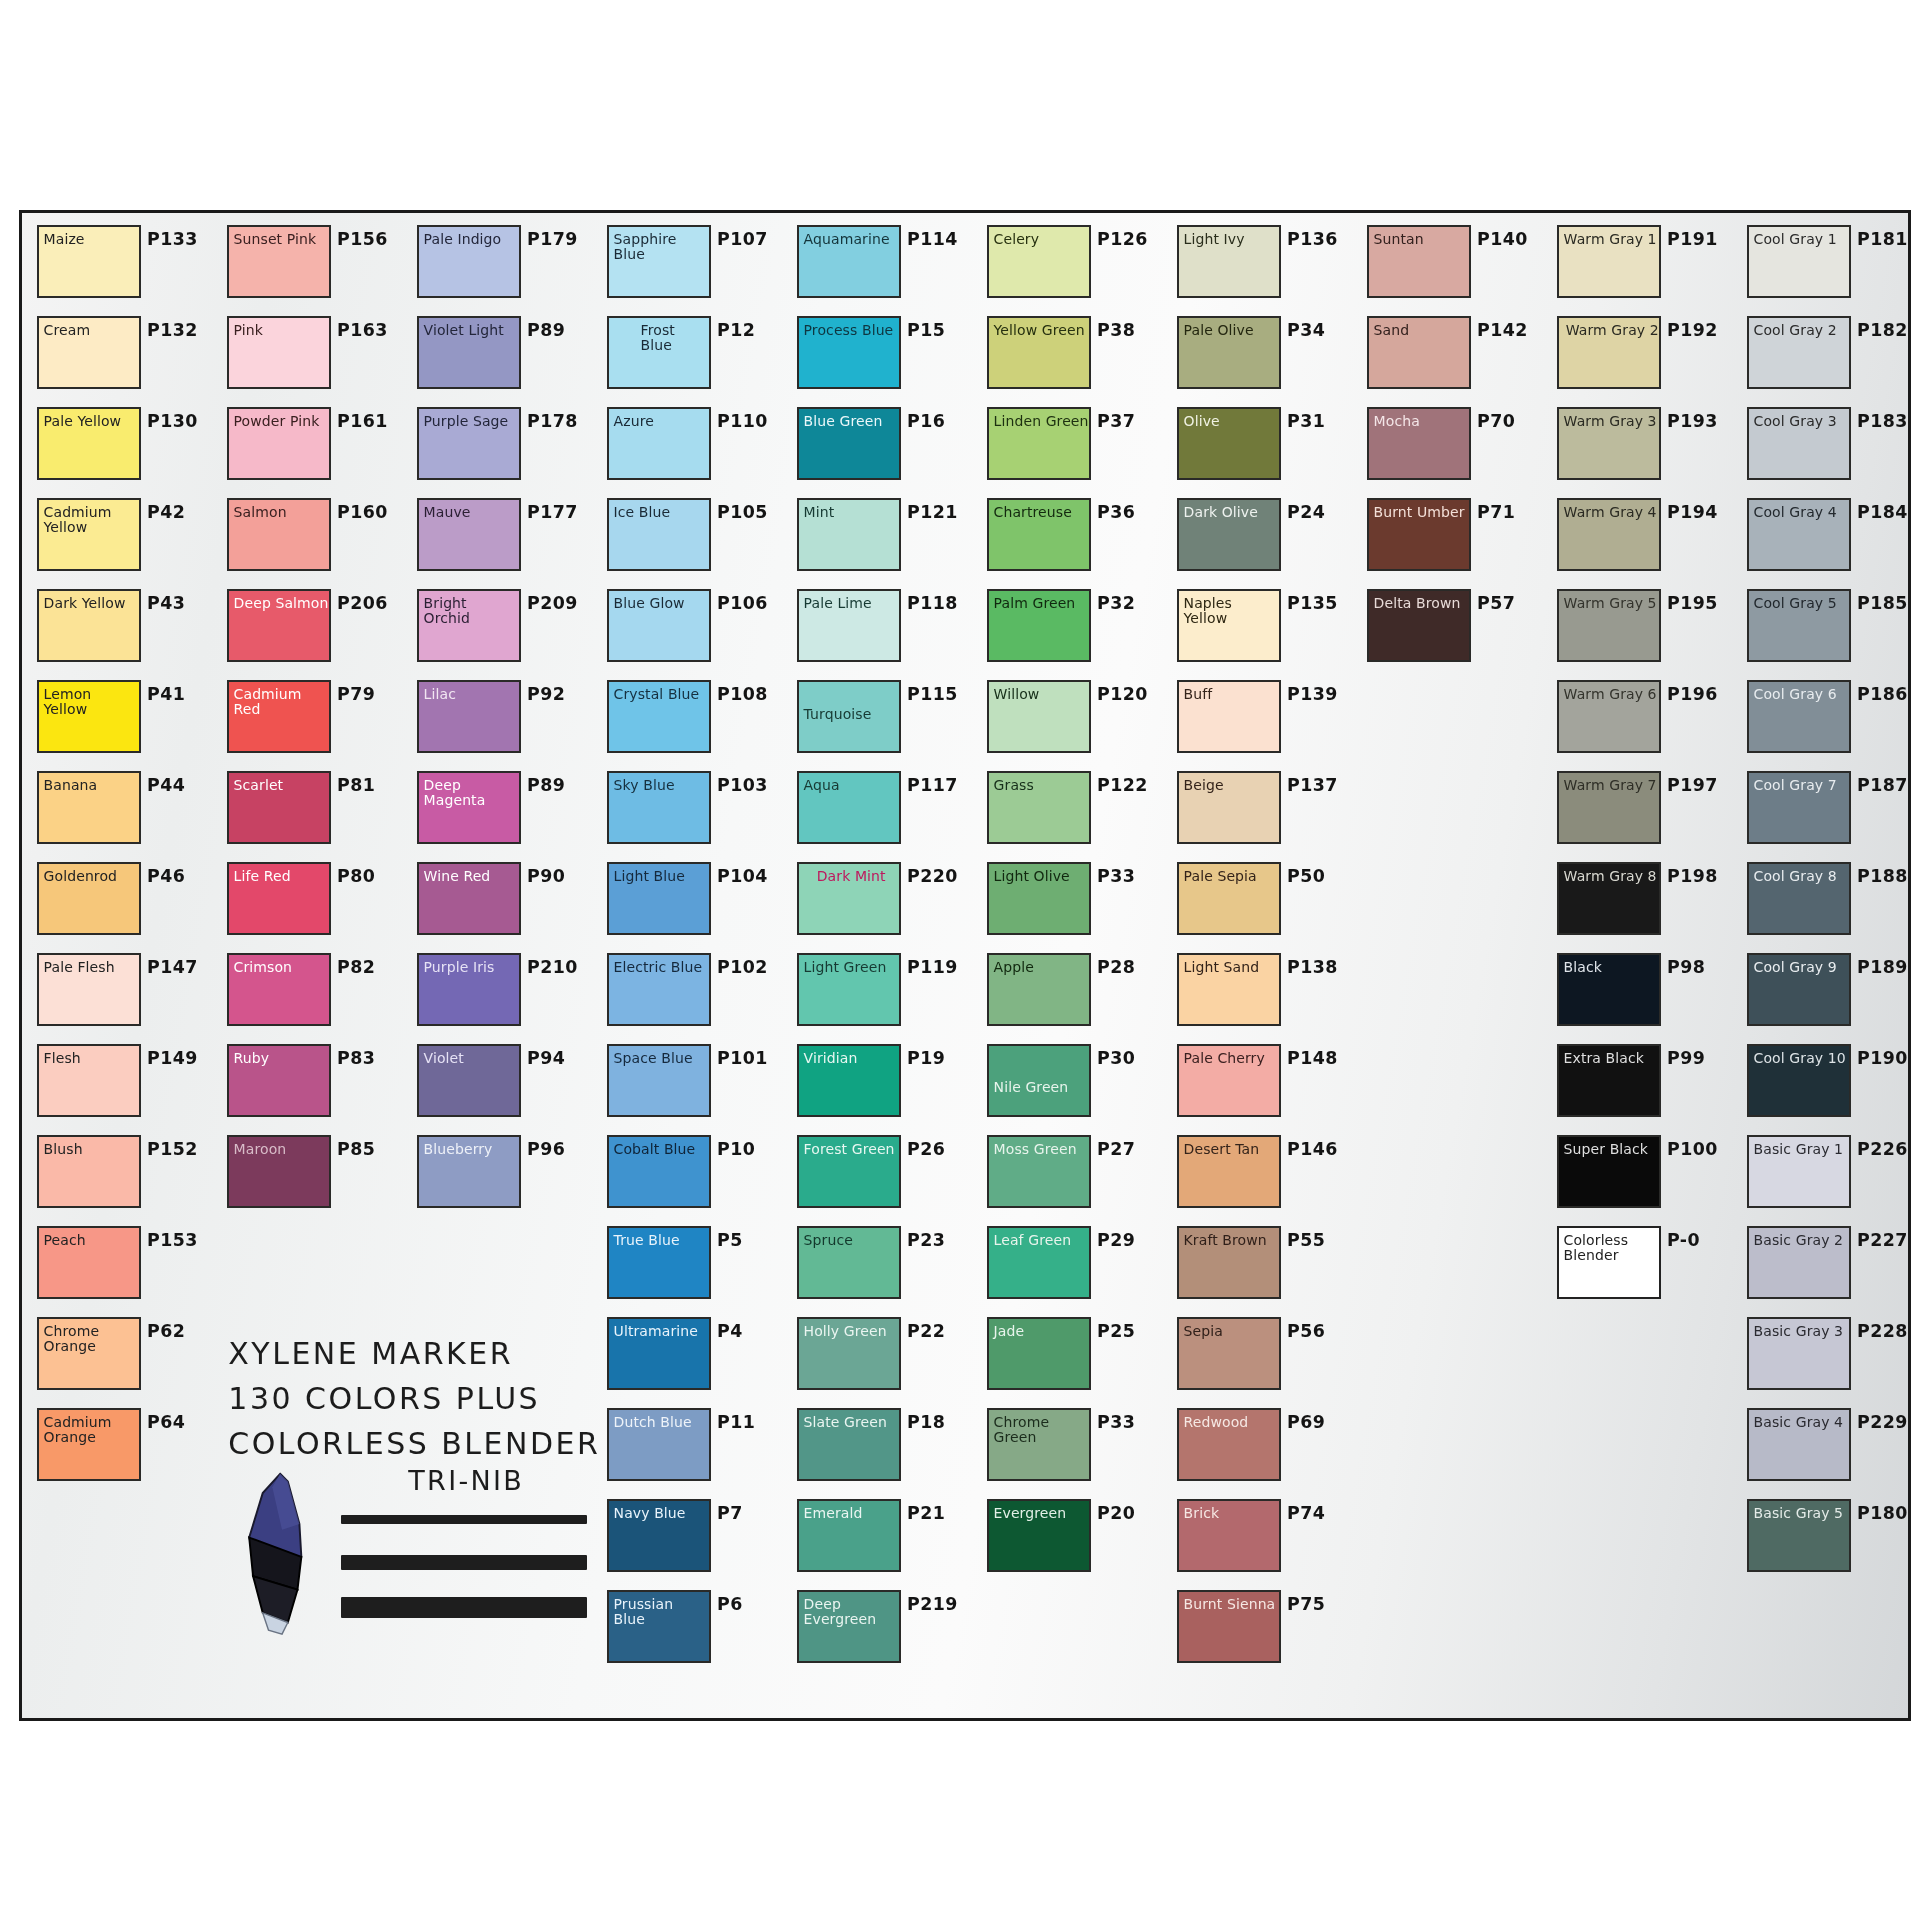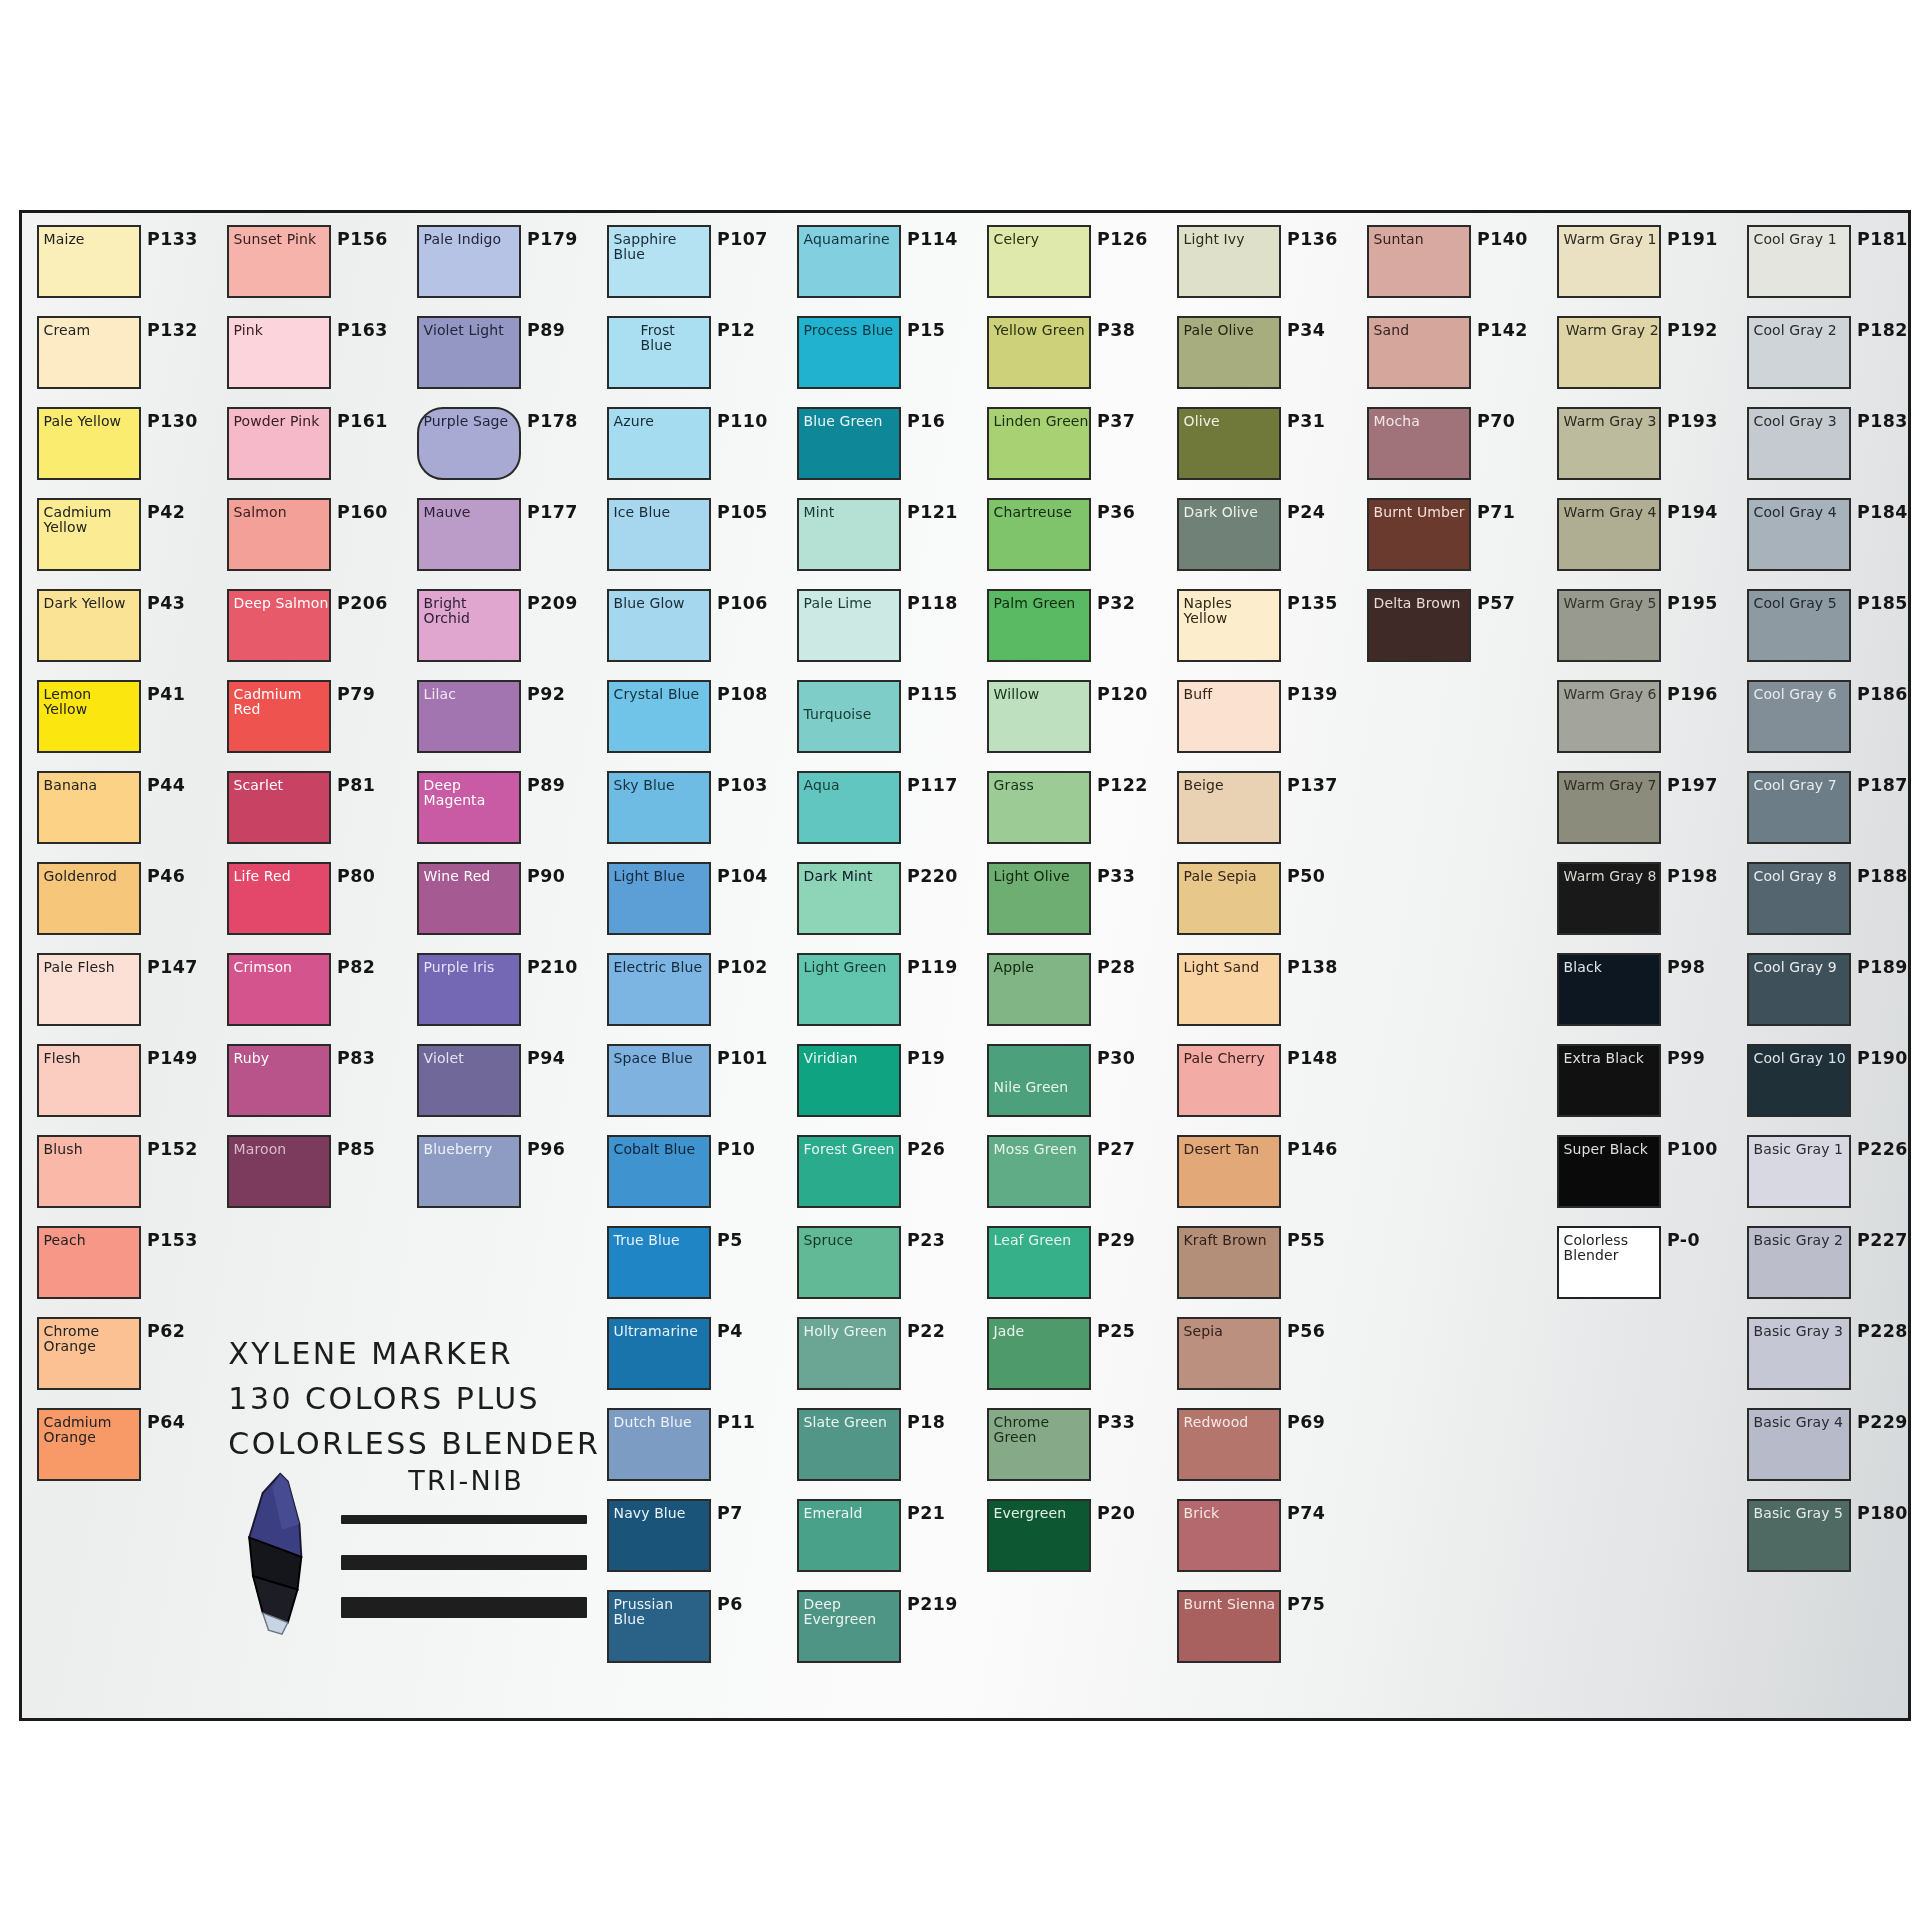--- a/index.html
+++ b/index.html
@@ -270,21 +270,21 @@
           </div>
           <div class="code">P179</div>
         </div>
         <div class="cell">
           <div class="swatch" style="background: rgb(148, 151, 196);">
             <span class="sw-name" style="color: rgb(35, 38, 58);">Violet Light</span>
           </div>
           <div class="code">P89</div>
         </div>
         <div class="cell">
-          <div class="swatch" style="background: rgb(169, 170, 212); border-radius: 26px;">
+          <div class="swatch" style="background: rgb(169, 170, 212);">
             <span class="sw-name" style="color: rgb(35, 38, 58);">Purple Sage</span>
           </div>
           <div class="code">P178</div>
         </div>
         <div class="cell">
           <div class="swatch" style="background: rgb(187, 156, 200);">
             <span class="sw-name" style="color: rgb(42, 31, 51);">Mauve</span>
           </div>
           <div class="code">P177</div>
         </div>
@@ -470,21 +470,21 @@
           <div class="code">P115</div>
         </div>
         <div class="cell">
           <div class="swatch" style="background: rgb(98, 198, 192);">
             <span class="sw-name" style="color: rgb(23, 58, 51);">Aqua</span>
           </div>
           <div class="code">P117</div>
         </div>
         <div class="cell">
           <div class="swatch" style="background: rgb(142, 212, 183);">
-            <span class="sw-name" style="color: #0f172a;">Dark Mint</span>
+            <span class="sw-name" style="color: #be185d; text-align: center;">Dark Mint</span>
           </div>
           <div class="code">P220</div>
         </div>
         <div class="cell">
           <div class="swatch" style="background: rgb(98, 198, 174);">
             <span class="sw-name" style="color: rgb(23, 58, 51);">Light Green</span>
           </div>
           <div class="code">P119</div>
         </div>
         <div class="cell">

